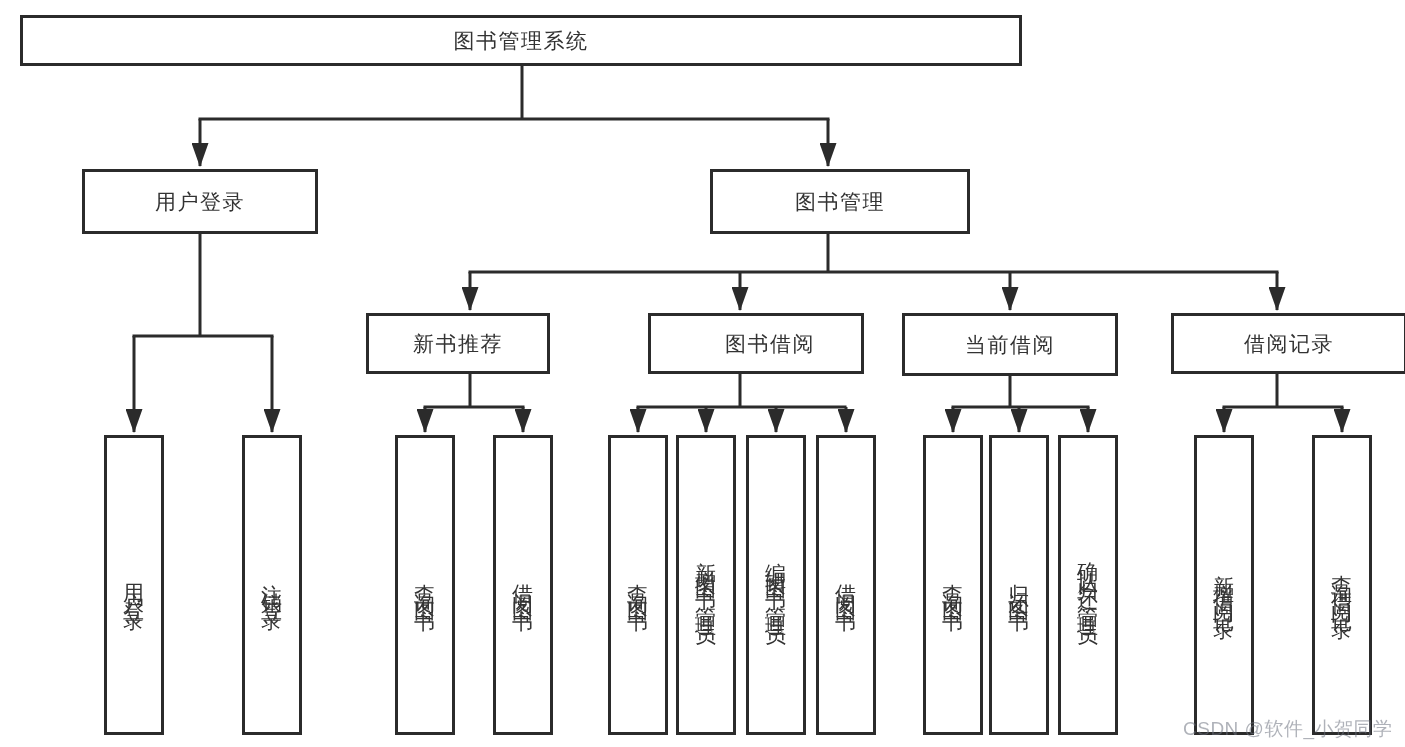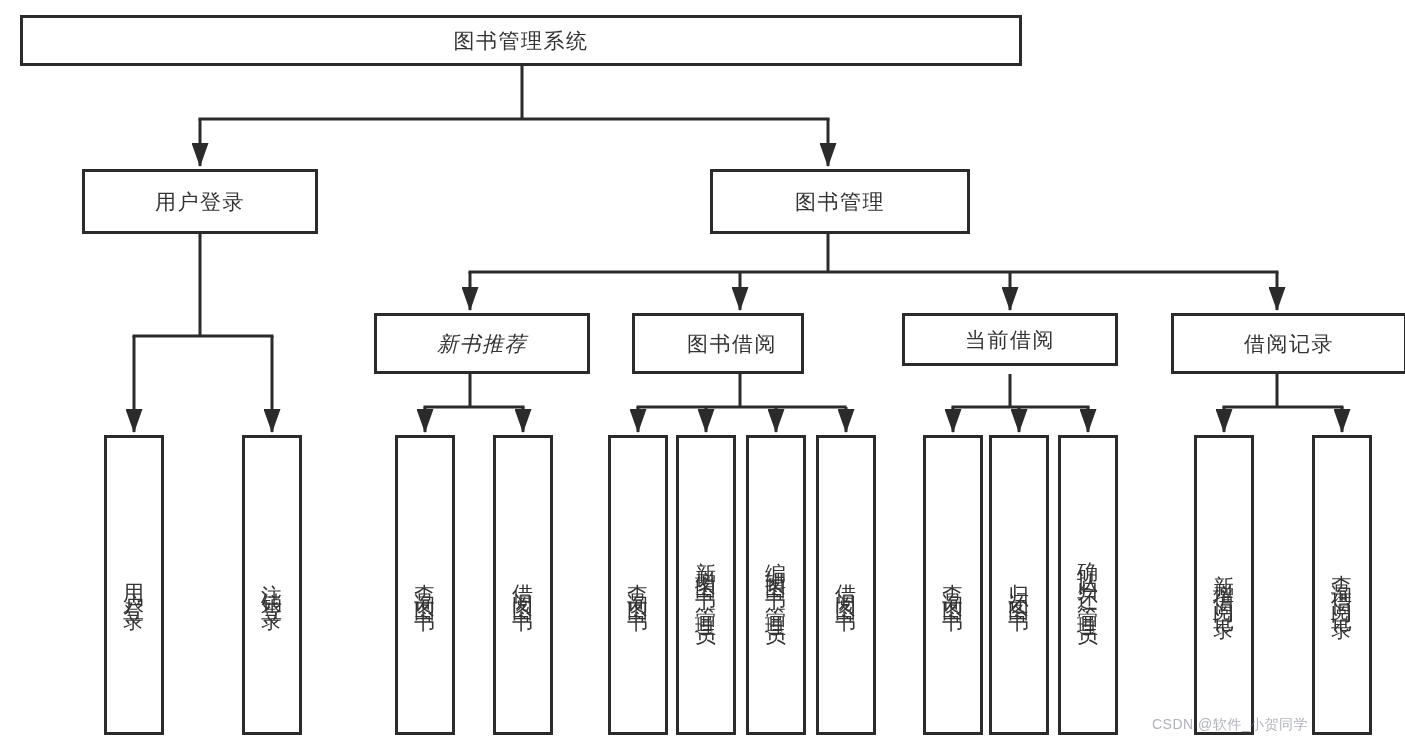--- a/index.html
+++ b/index.html
@@ -43,23 +43,23 @@
     height: 300px;
     top: 435px;
     font-size: 21px;
     writing-mode: vertical-rl;
     text-orientation: mixed;
     letter-spacing: 9px;
     line-height: 1;
   }
   #watermark {
     position: absolute;
-    left: 1152px;
+    left: 1183px;
     top: 716px;
-    font-size: 14px;
+    font-size: 19px;
     letter-spacing: 0.5px;
     color: var(--watermark);
     white-space: nowrap;
   }
 </style>
 </head>
 <body>
 
 <div id="canvas">
 
@@ -102,23 +102,23 @@
     <path class="edge" marker-end="url(#ah)" d="M1088,407 V432"></path>
     <path class="edge" marker-end="url(#ah)" d="M1224,407 V432"></path>
     <path class="edge" marker-end="url(#ah)" d="M1342,407 V432"></path>
   </svg>
 
   <div class="node hbox" style="left:20px; top:15px; width:1002px; height:51px;">图书管理系统</div>
 
   <div class="node hbox" style="left:82px; top:169px; width:236px; height:65px;">用户登录</div>
   <div class="node hbox" style="left:710px; top:169px; width:260px; height:65px;">图书管理</div>
 
-  <div class="node hbox" style="left:374px; top:313px; width:216px; height:61px;font-style:italic;">新书推荐</div>
-  <div class="node hbox" style="left:632px; top:313px; width:172px; height:61px;padding-left:28px;">图书借阅</div>
-  <div class="node hbox" style="left:902px; top:313px; width:216px; height:53px;">当前借阅</div>
+  <div class="node hbox" style="left:366px; top:313px; width:184px; height:61px;">新书推荐</div>
+  <div class="node hbox" style="left:648px; top:313px; width:216px; height:61px;padding-left:28px;">图书借阅</div>
+  <div class="node hbox" style="left:902px; top:313px; width:216px; height:63px;">当前借阅</div>
   <div class="node hbox" style="left:1171px; top:313px; width:236px; height:61px;">借阅记录</div>
 
   <div class="node vbox" style="left:104px;">用户登录</div>
   <div class="node vbox" style="left:242px;">注销登录</div>
 
   <div class="node vbox" style="left:395px;">查询图书</div>
   <div class="node vbox" style="left:493px;">借阅图书</div>
 
   <div class="node vbox" style="left:608px;">查询图书</div>
   <div class="node vbox" style="left:676px;">新增图书（管理员）</div>

